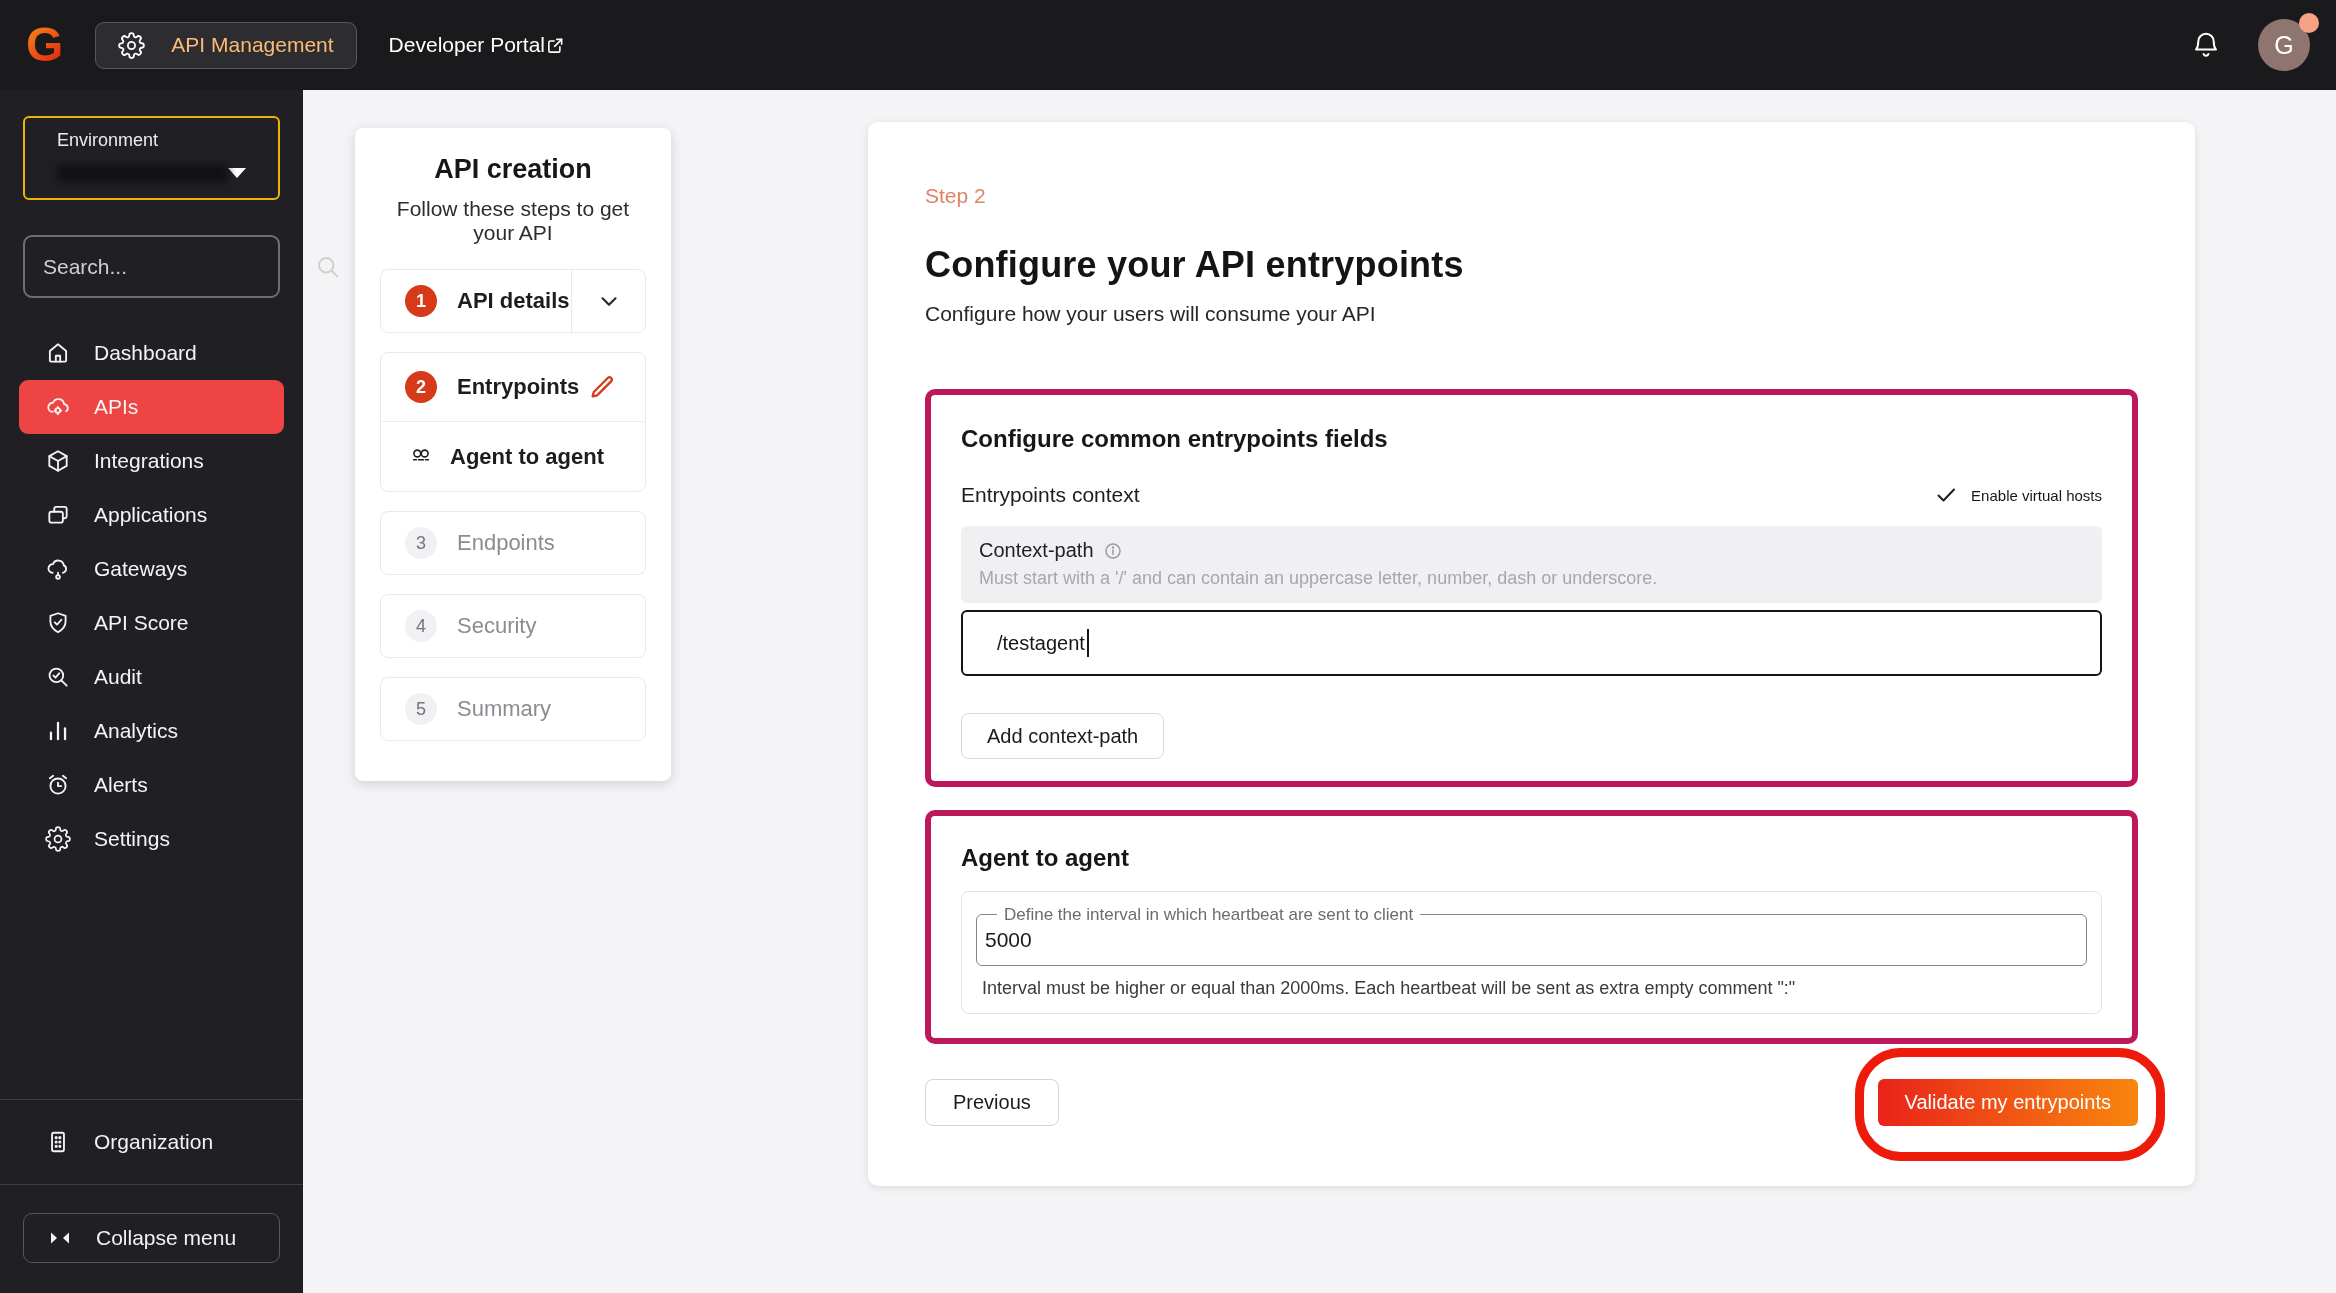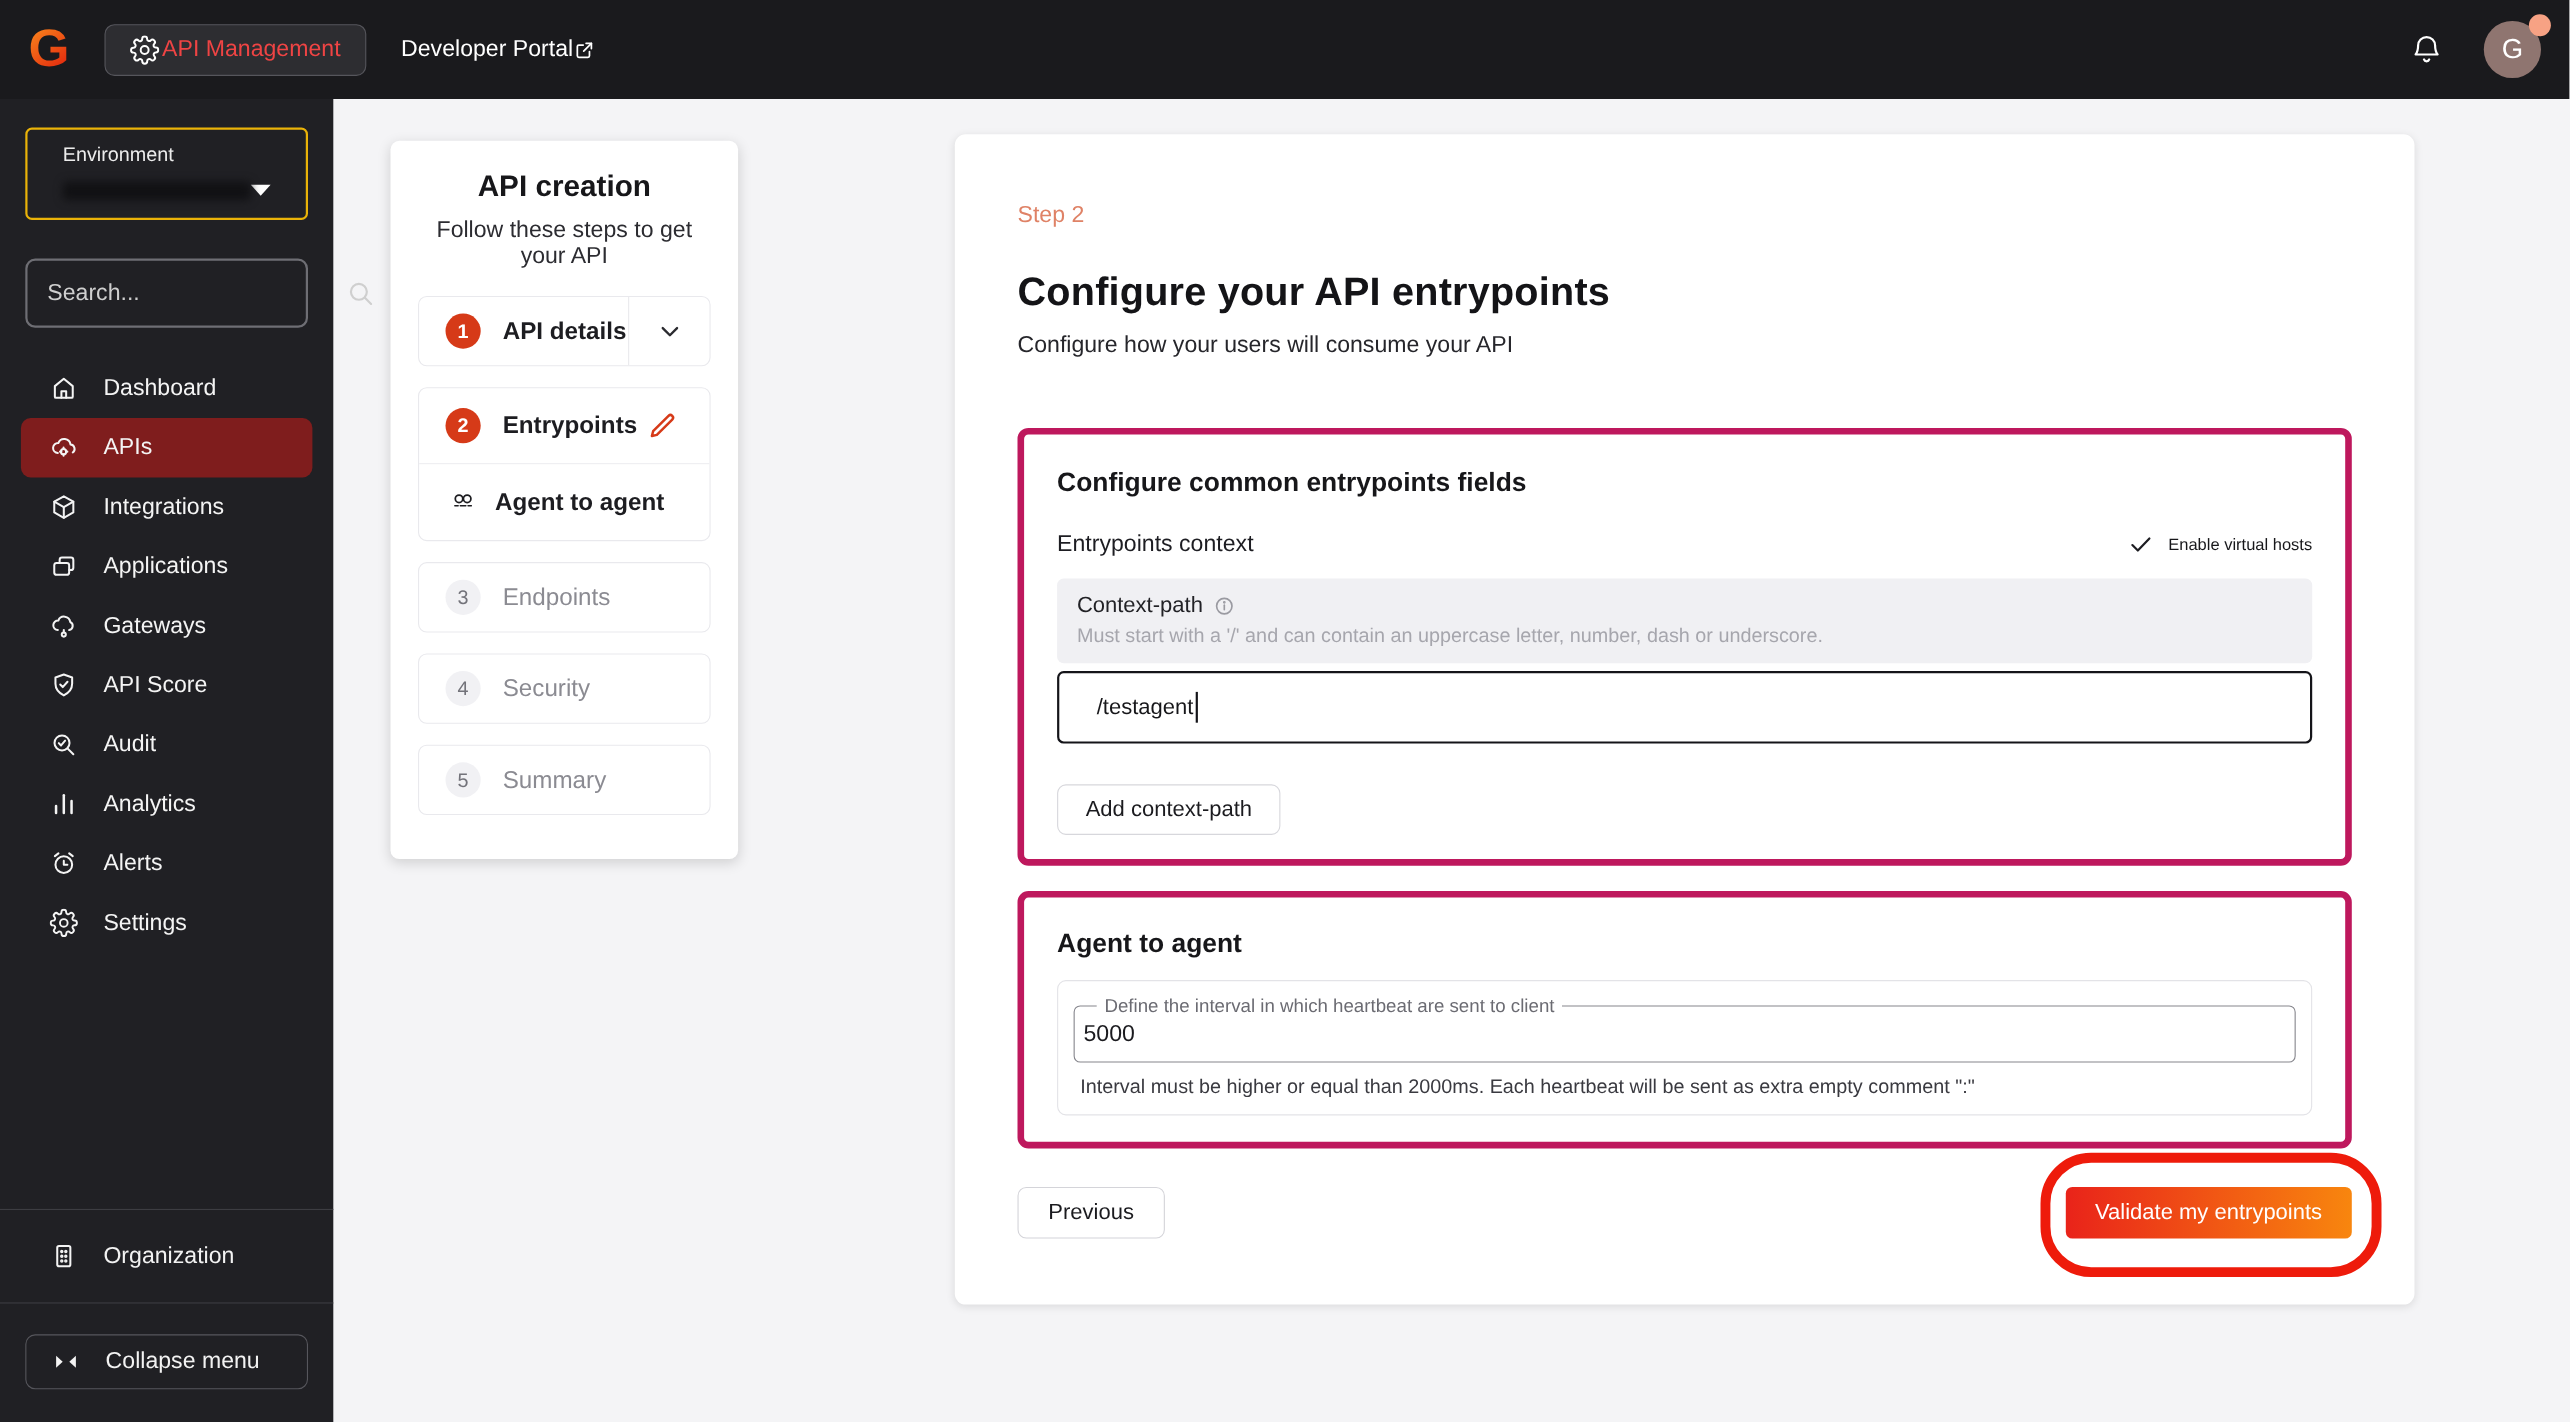--- a/index.html
+++ b/index.html
@@ -9,40 +9,40 @@
     background: #f4f4f6;
     font-family: "Liberation Sans", sans-serif;
     overflow: hidden;
     color: #1b1b1f;
   }
   svg { display:block; }
 
   
   .topbar{position:absolute;top:0;left:0;right:0;height:90px;background:#1a1a1d;display:flex;align-items:center;padding:0 26px;z-index:5;}
   .logo{font-weight:800;font-size:48px;line-height:1;background:linear-gradient(140deg,#f9821c 10%,#e32a0e 85%);-webkit-background-clip:text;background-clip:text;color:transparent;margin-right:32px;cursor:pointer;}
-  .app-btn{display:flex;align-items:center;gap:2px;height:47px;padding:0 22px;background:#2d2d31;border:1px solid #56565c;border-radius:9px;color:#ef4444;font-size:21px;cursor:pointer;}
+  .app-btn{display:flex;align-items:center;gap:26px;height:47px;padding:0 22px;background:#2d2d31;border:1px solid #56565c;border-radius:9px;color:#fdba74;font-size:21px;cursor:pointer;}
   .portal-link{display:flex;align-items:center;color:#fff;font-size:21px;margin-left:32px;cursor:pointer;}
   .topbar-right{margin-left:auto;display:flex;align-items:center;gap:36px;}
   .bell{cursor:pointer;}
   .avatar{position:relative;width:52px;height:52px;border-radius:50%;background:#8f7570;color:#fff;font-size:25px;display:flex;align-items:center;justify-content:center;cursor:pointer;}
   .avatar-badge{position:absolute;top:-6px;right:-9px;width:20px;height:20px;border-radius:50%;background:#f7a284;}
 
   
   .sidebar{position:absolute;top:90px;left:0;bottom:0;width:303px;background:#202024;color:#f2f2f2;}
   .env-box{margin:26px 23px 0;border:2px solid #eab308;border-radius:6px;padding:12px 32px 14px;cursor:pointer;}
   .env-label{font-size:18px;color:#ececec;}
   .env-value-row{display:flex;align-items:center;margin-top:11px;height:22px;}
   .env-smudge{width:180px;height:17px;background:#111114;border-radius:4px;filter:blur(4px);}
   .env-caret{margin-left:auto;width:0;height:0;border-left:9px solid transparent;border-right:9px solid transparent;border-top:10px solid #fff;}
   .search-box{margin:35px 23px 0;border:2px solid #6e6e74;border-radius:9px;height:63px;display:flex;align-items:center;padding:0 18px;}
   .search-box input{flex:1;border:none;outline:none;background:transparent;color:#e6e6e6;font-size:21px;font-family:inherit;}
   .search-box input::placeholder{color:#cfcfcf;}
   .nav{margin-top:28px;}
   .nav-item{height:54px;margin:0 19px;border-radius:9px;display:flex;align-items:center;gap:23px;padding-left:26px;font-size:21px;color:#f4f4f4;cursor:pointer;}
-  .nav-item.active{background:#7f1d1d;}
+  .nav-item.active{background:#ef4444;}
   .sidebar-bottom{position:absolute;left:0;right:0;bottom:0;}
   .sb-divider{border-top:1px solid #3d3d42;}
   .org-row{display:flex;align-items:center;gap:23px;padding:29px 0 29px 45px;font-size:21px;cursor:pointer;}
   .collapse-btn{margin:28px 23px 30px;height:50px;width:257px;border:1px solid #56565c;border-radius:9px;background:transparent;display:flex;align-items:center;gap:25px;padding-left:25px;font-size:21px;color:#f2f2f2;font-family:inherit;cursor:pointer;}
 
   
   .stepper{position:absolute;left:355px;top:128px;width:316px;background:#fff;border-radius:8px;box-shadow:0 3px 12px rgba(0,0,0,.15);padding:26px 25px 40px;}
   .stepper-title{font-size:27px;font-weight:bold;text-align:center;color:#17171a;margin-bottom:12px;}
   .stepper-sub{font-size:21px;text-align:center;color:#2c2c31;margin-bottom:24px;}
   .step-box{border:1px solid #e9e9ed;border-radius:8px;margin-bottom:19px;background:#fff;}

